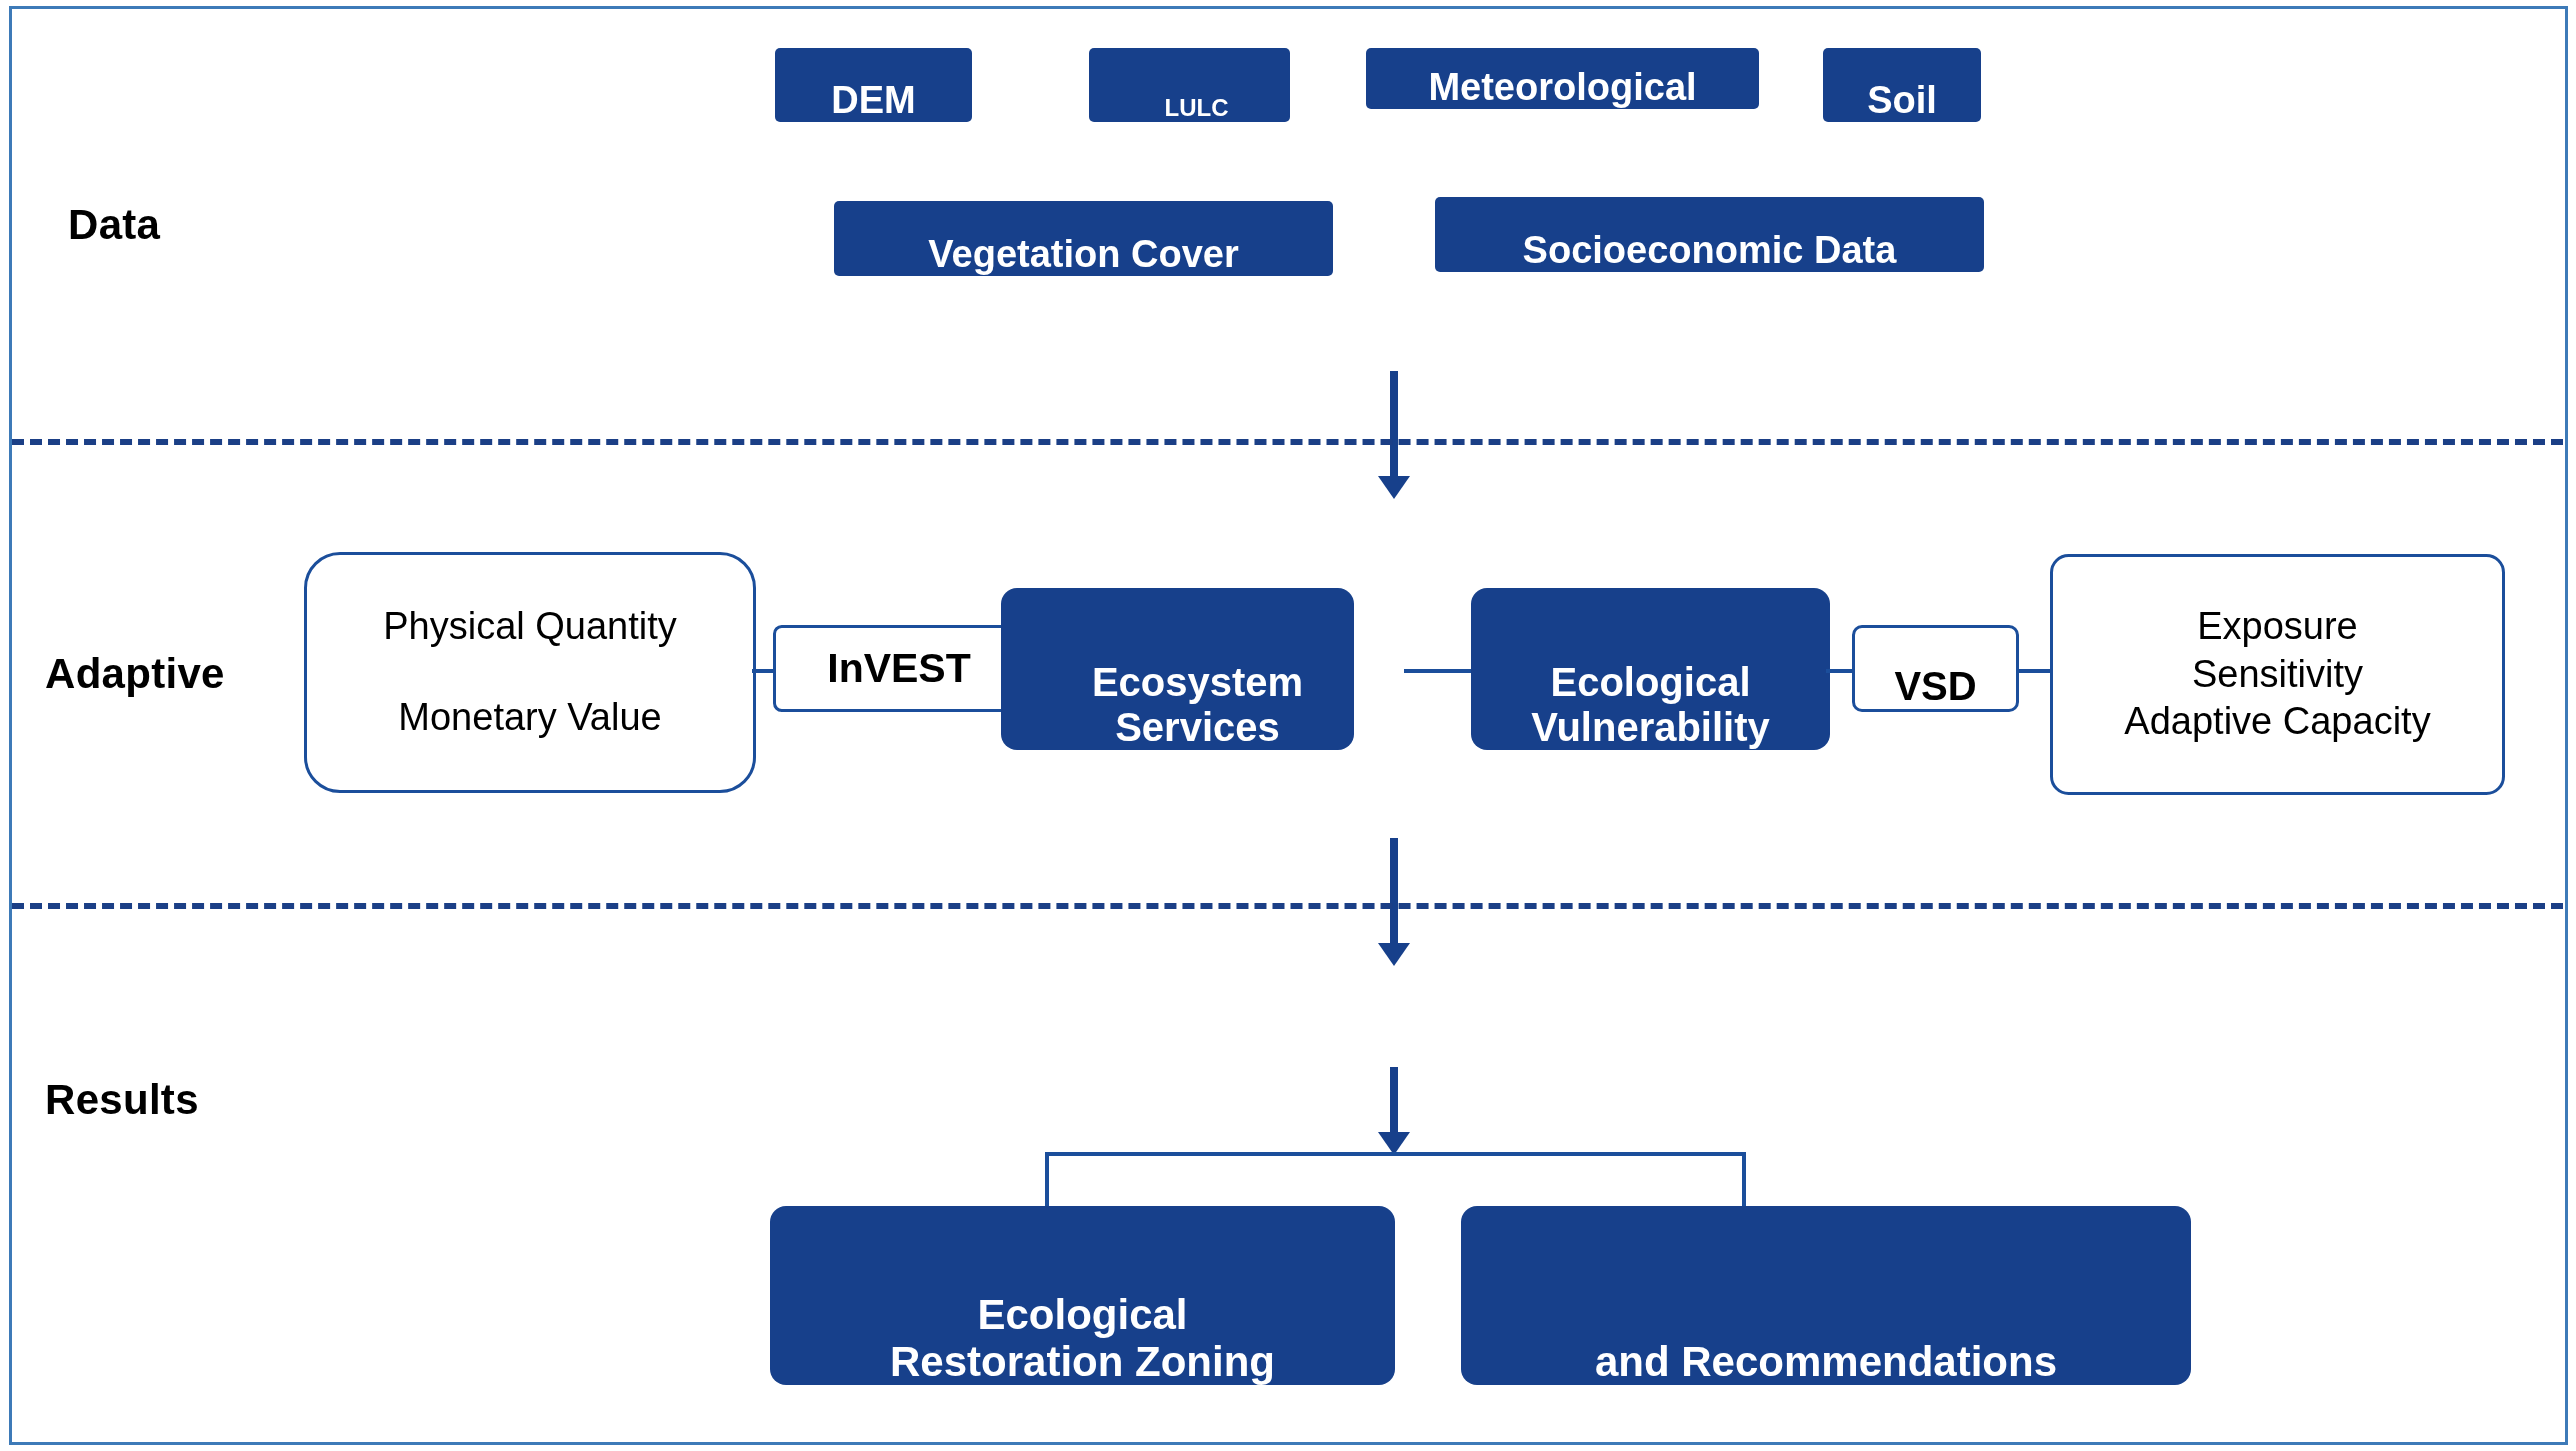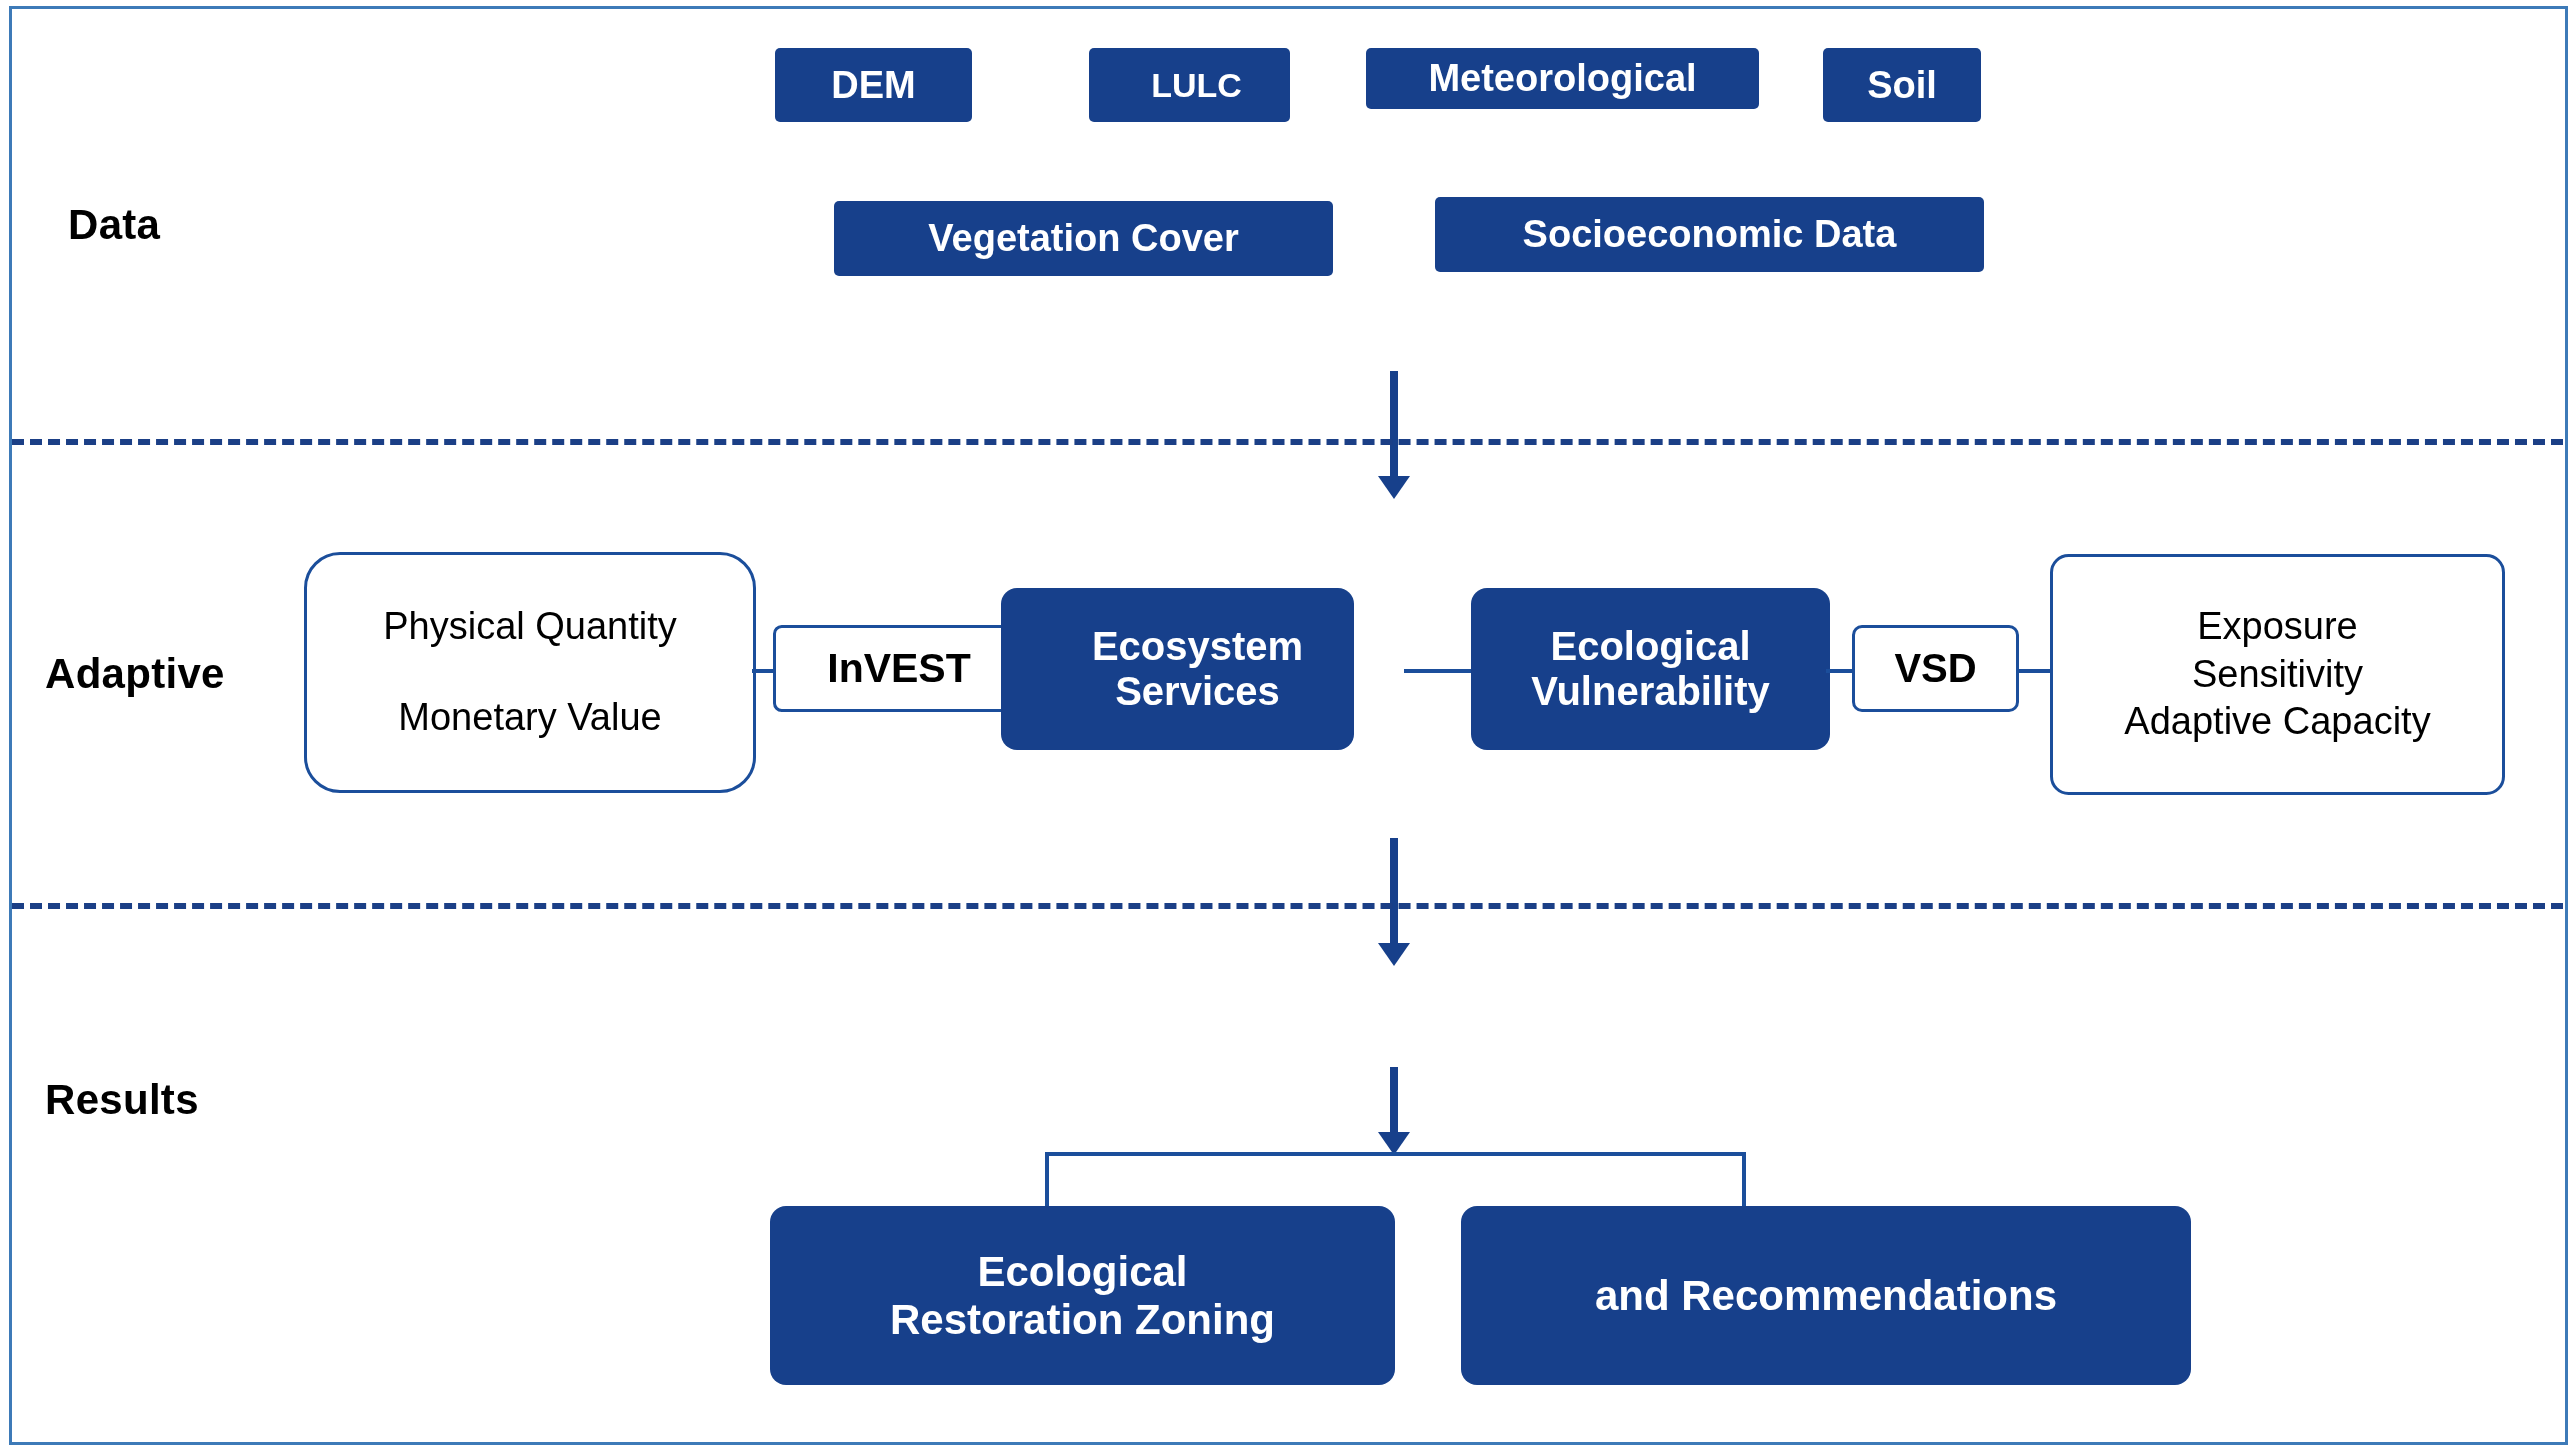--- a/index.html
+++ b/index.html
@@ -44,21 +44,21 @@
     letter-spacing: 0.3px;
     white-space: nowrap;
   }
   
   .box-filled {
     position: absolute;
     background: #17408b;
     color: #ffffff;
     font-weight: bold;
     display: flex;
-    align-items: center;
+    align-items: flex-end;
     justify-content: center;
     text-align: center;
     box-sizing: border-box;
     line-height: 1.12;
   }
   .r8 { border-radius: 5px; }
   .r14 { border-radius: 10px; }
   .r22 { border-radius: 16px; }
   
   .box-outline {
@@ -108,21 +108,21 @@
 <div id="canvas">
 
   <div class="frame"></div>
 
   <div class="row-label" style="left:68px; top:201px;">Data</div>
 
   <div class="box-filled r8" style="left:775px; top:48px; width:197px; height:74px; font-size:38px;">
     <span>DEM</span>
   </div>
 
-  <div class="box-filled r8" style="left:1089px; top:48px; width:201px; height:74px; font-size:34px;padding-left:14px;">
+  <div class="box-filled r8" style="left:1089px; top:48px; width:201px; height:74px; font-size:24px;padding-left:14px;">
     <span>LULC</span>
   </div>
 
   <div class="box-filled r8" style="left:1366px; top:48px; width:393px; height:61px; font-size:38px;">
     <span>Meteorological</span>
   </div>
 
   <div class="box-filled r8" style="left:1823px; top:48px; width:158px; height:74px; font-size:38px;">
     <span>Soil</span>
   </div>

